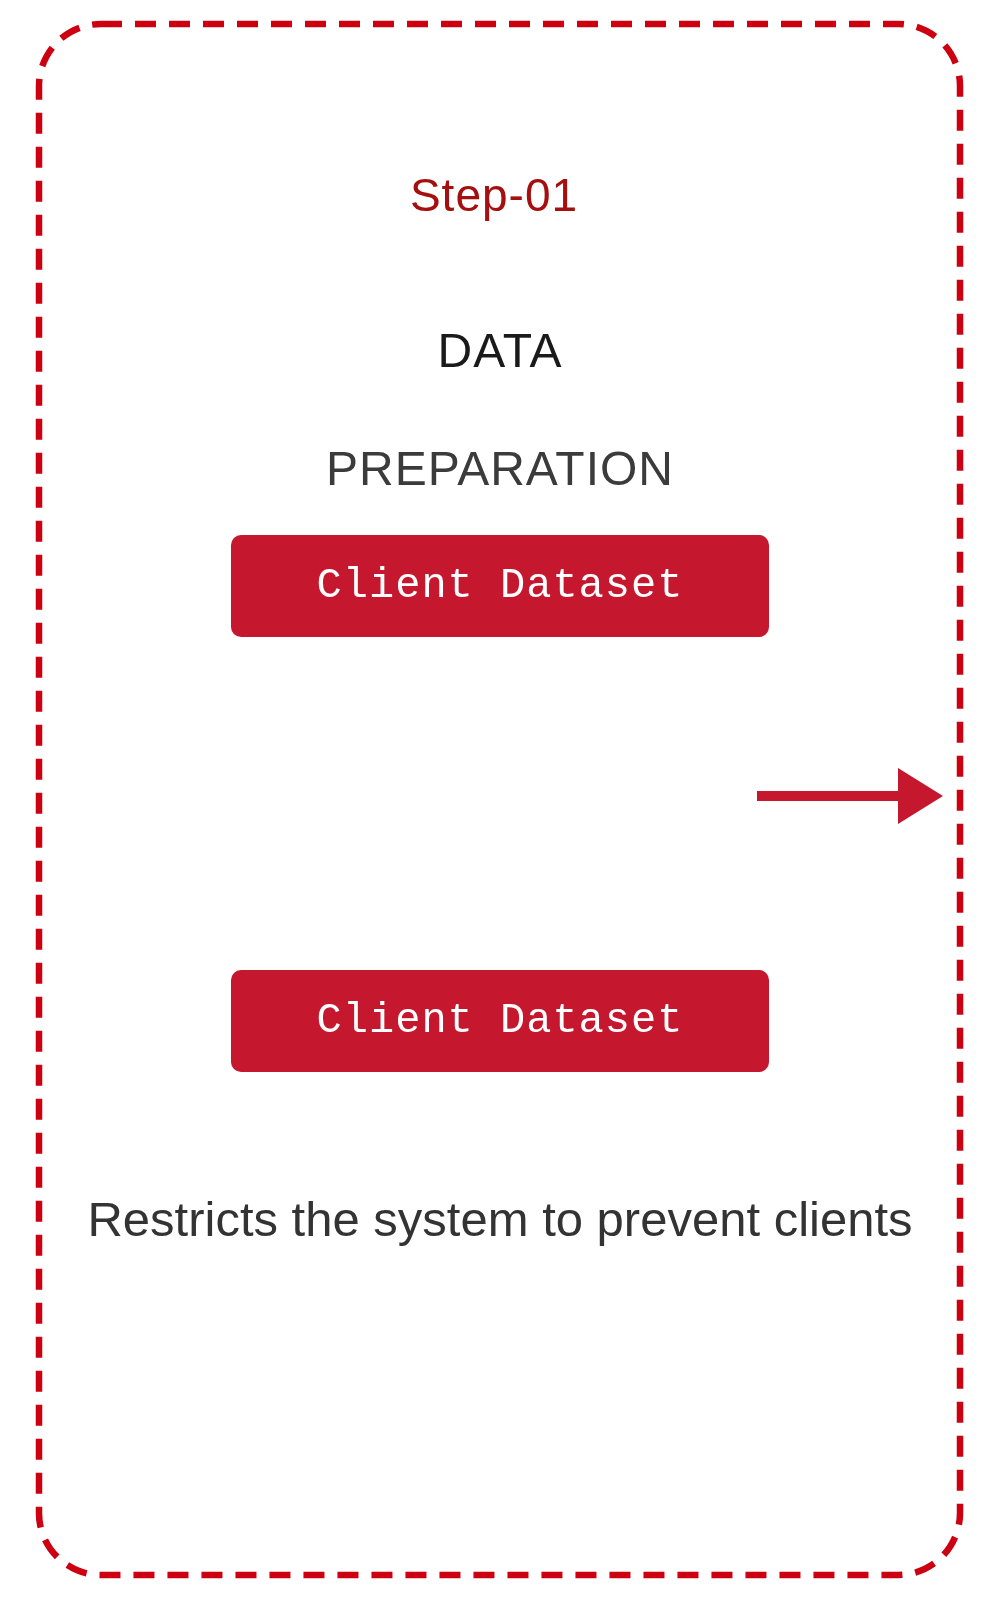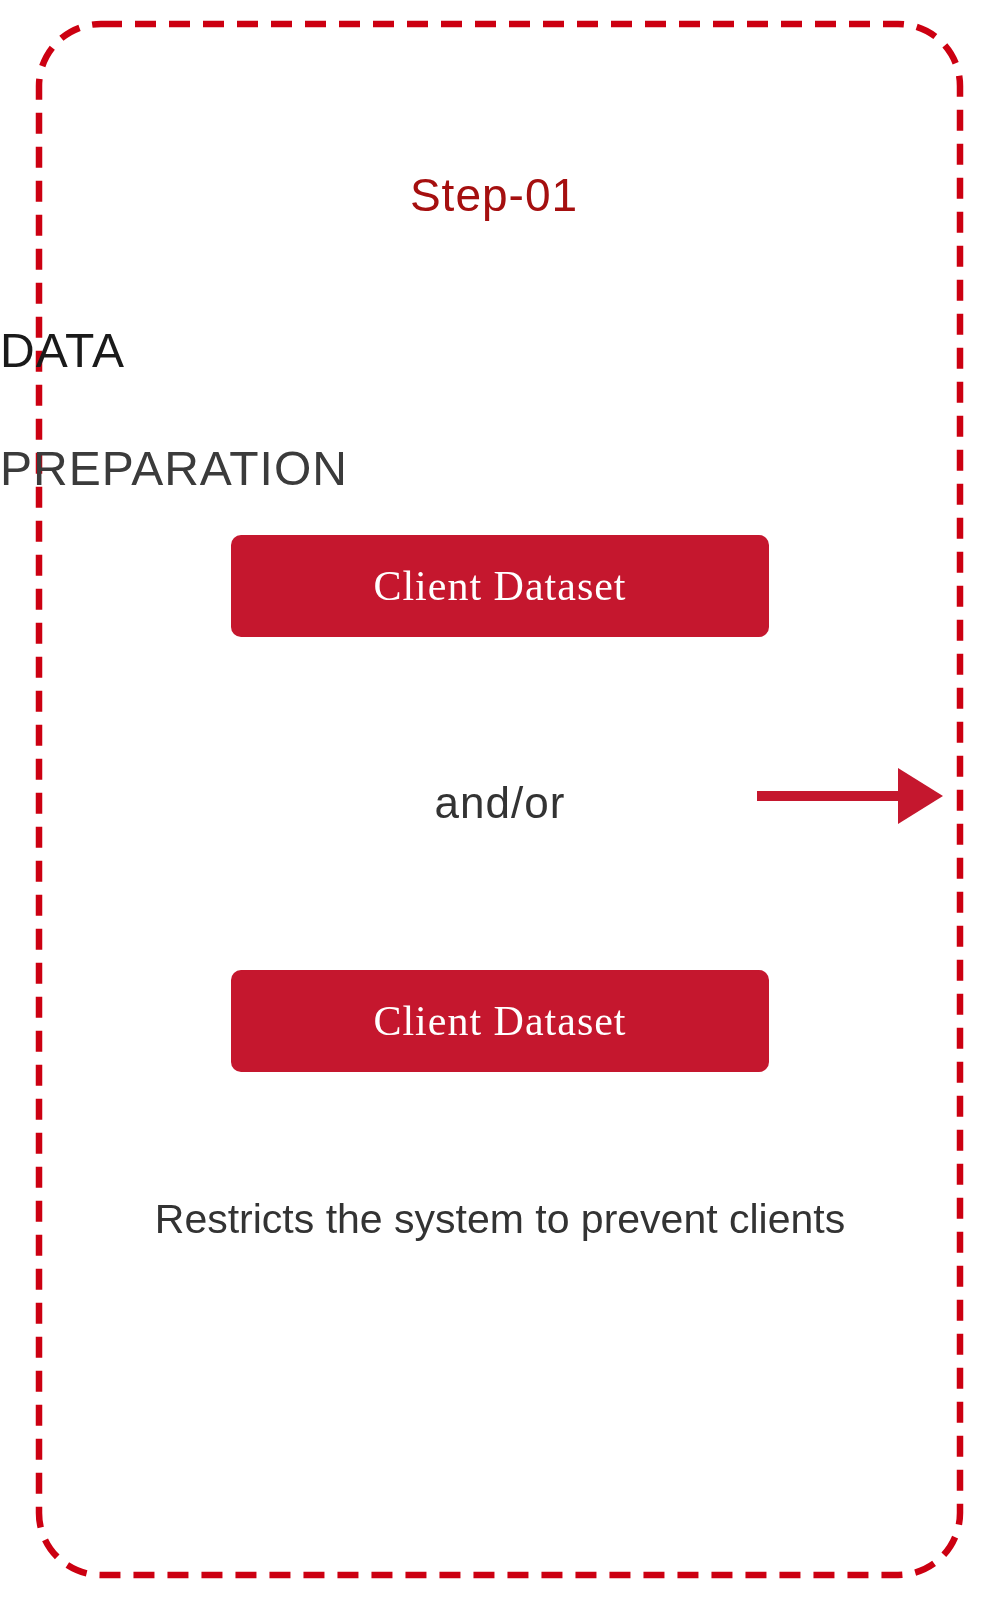--- a/index.html
+++ b/index.html
@@ -38,21 +38,21 @@
     font-size: 46px;
     line-height: 1;
     font-weight: 500;
     letter-spacing: 1px;
     color: var(--step-red, #a50f0f);
   }
   .title {
     position: absolute;
     left: 0;
     width: 1000px;
-    text-align: left;
+    text-align: center;
     font-size: 48px;
     line-height: 1;
     font-weight: 400;
     letter-spacing: 1px;
   }
   .t1 {
     top: 327px;
     color: var(--title-black, #1a1a1a);
   }
   .t2 {
@@ -62,21 +62,21 @@
   }
   .node {
     position: absolute;
     left: 231px;
     width: 538px;
     height: 102px;
     background: var(--button-red, #c5172e);
     color: var(--button-text, #ffffff);
     border: none;
     border-radius: 10px;
-    font-family: Liberation Serif, serif;
+    font-family: Liberation Mono, monospace;
     font-size: 42px;
     letter-spacing: 1px;
     display: flex;
     align-items: center;
     justify-content: center;
     padding: 0;
     cursor: default;
   }
   .node-top { top: 535px; }
   .node-bottom { top: 970px; }
@@ -104,21 +104,21 @@
   }
   .arrow-head {
     fill: var(--button-red, #c5172e);
   }
   .desc {
     position: absolute;
     left: 0;
     top: 1192px;
     width: 1000px;
     text-align: center;
-    font-size: 41px;
+    font-size: 49px;
     line-height: 54px;
     font-weight: 500;
     color: var(--body-gray, #333333);
   }
 </style>
 </head>
 <body>
 
 <div class="stage">
 
@@ -126,21 +126,20 @@
     <rect class="frame-rect" x="39" y="24" width="921" height="1551" rx="62" ry="62"></rect>
   </svg>
 
   <div class="step">Step-01</div>
 
   <div class="title t1">DATA</div>
   <div class="title t2">PREPARATION</div>
 
   <button class="node node-top" type="button">Client Dataset</button>
 
-  <div class="andor">and/or</div>
 
   <svg class="arrow" viewBox="0 0 210 80" aria-hidden="true">
     <line class="arrow-shaft" x1="12" y1="38" x2="160" y2="38"></line>
     <polygon class="arrow-head" points="153,10 153,66 198,38"></polygon>
   </svg>
 
   <button class="node node-bottom" type="button">Client Dataset</button>
 
   <div class="desc">
     <div class="desc-line">Restricts the system to prevent clients</div>

